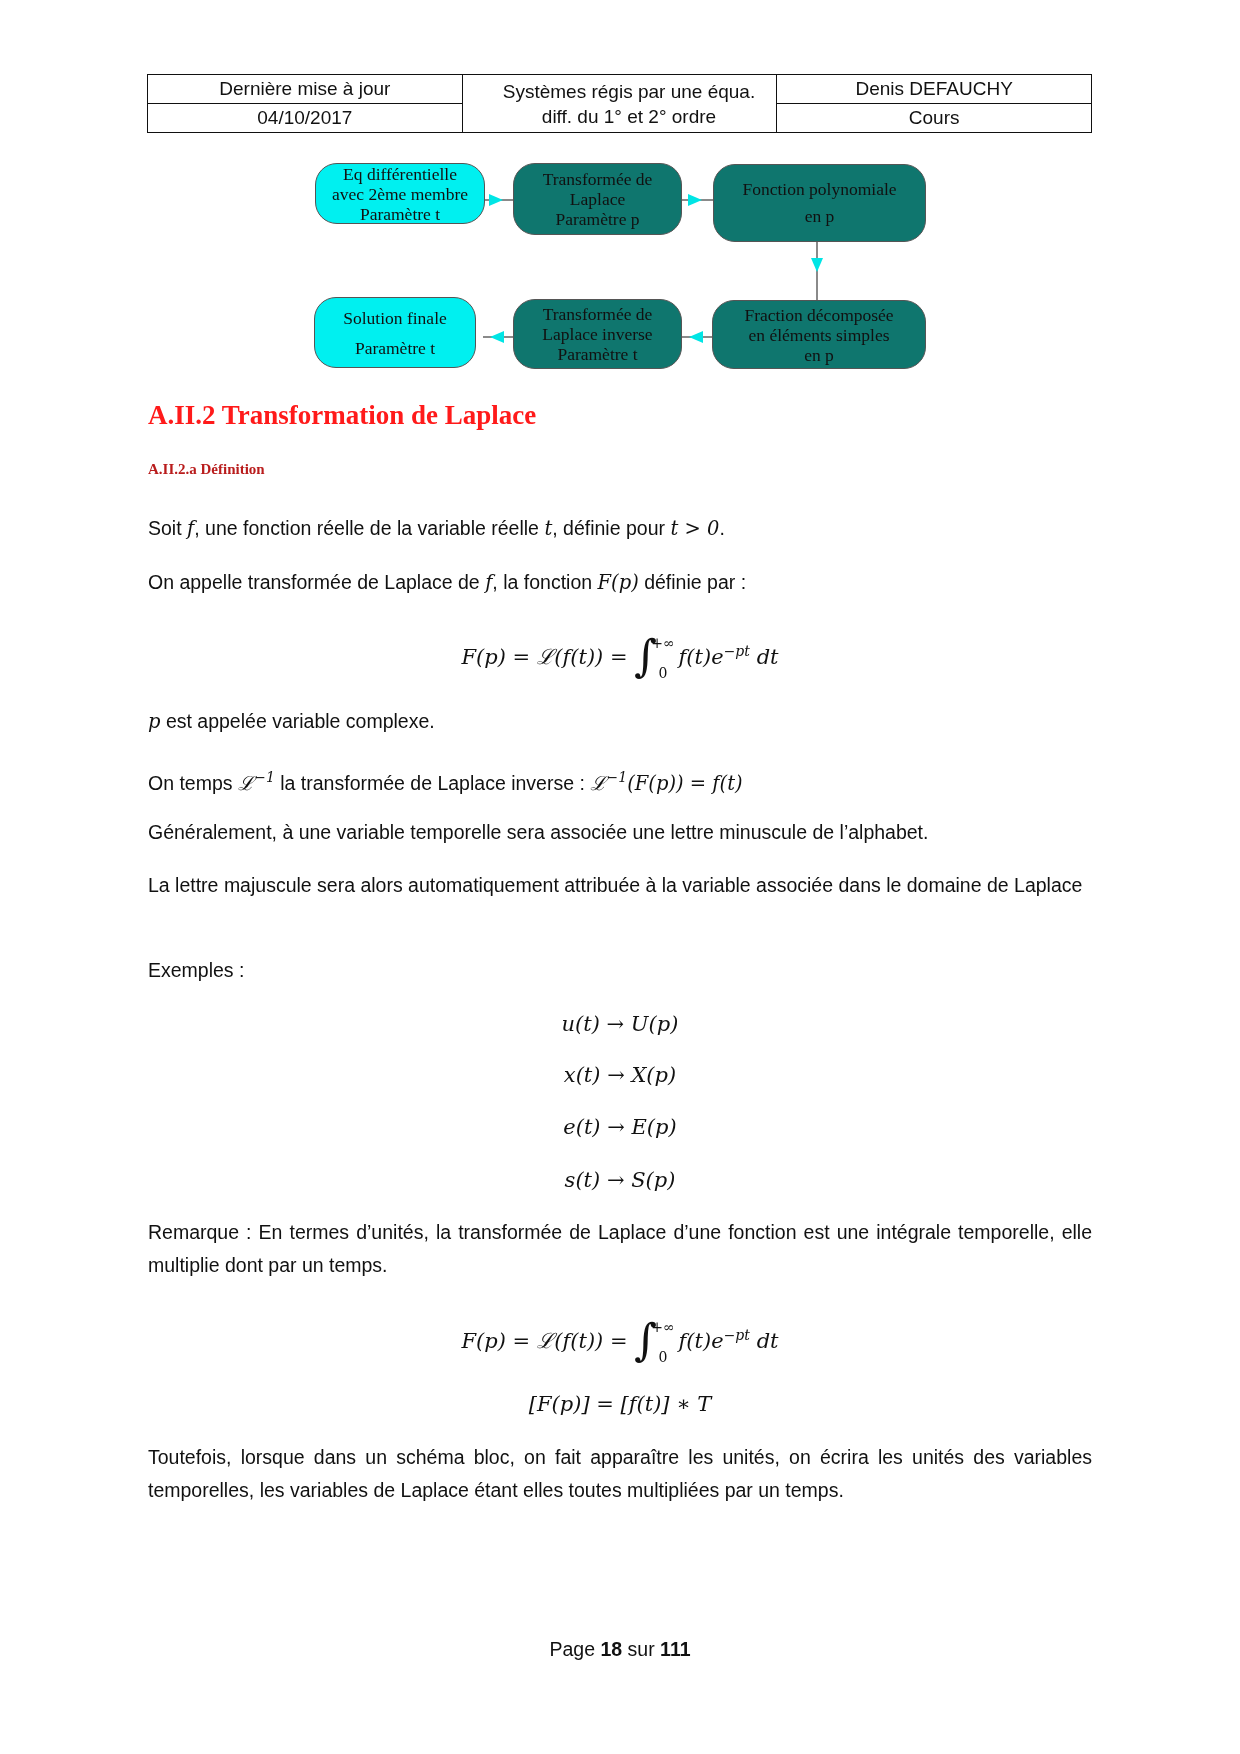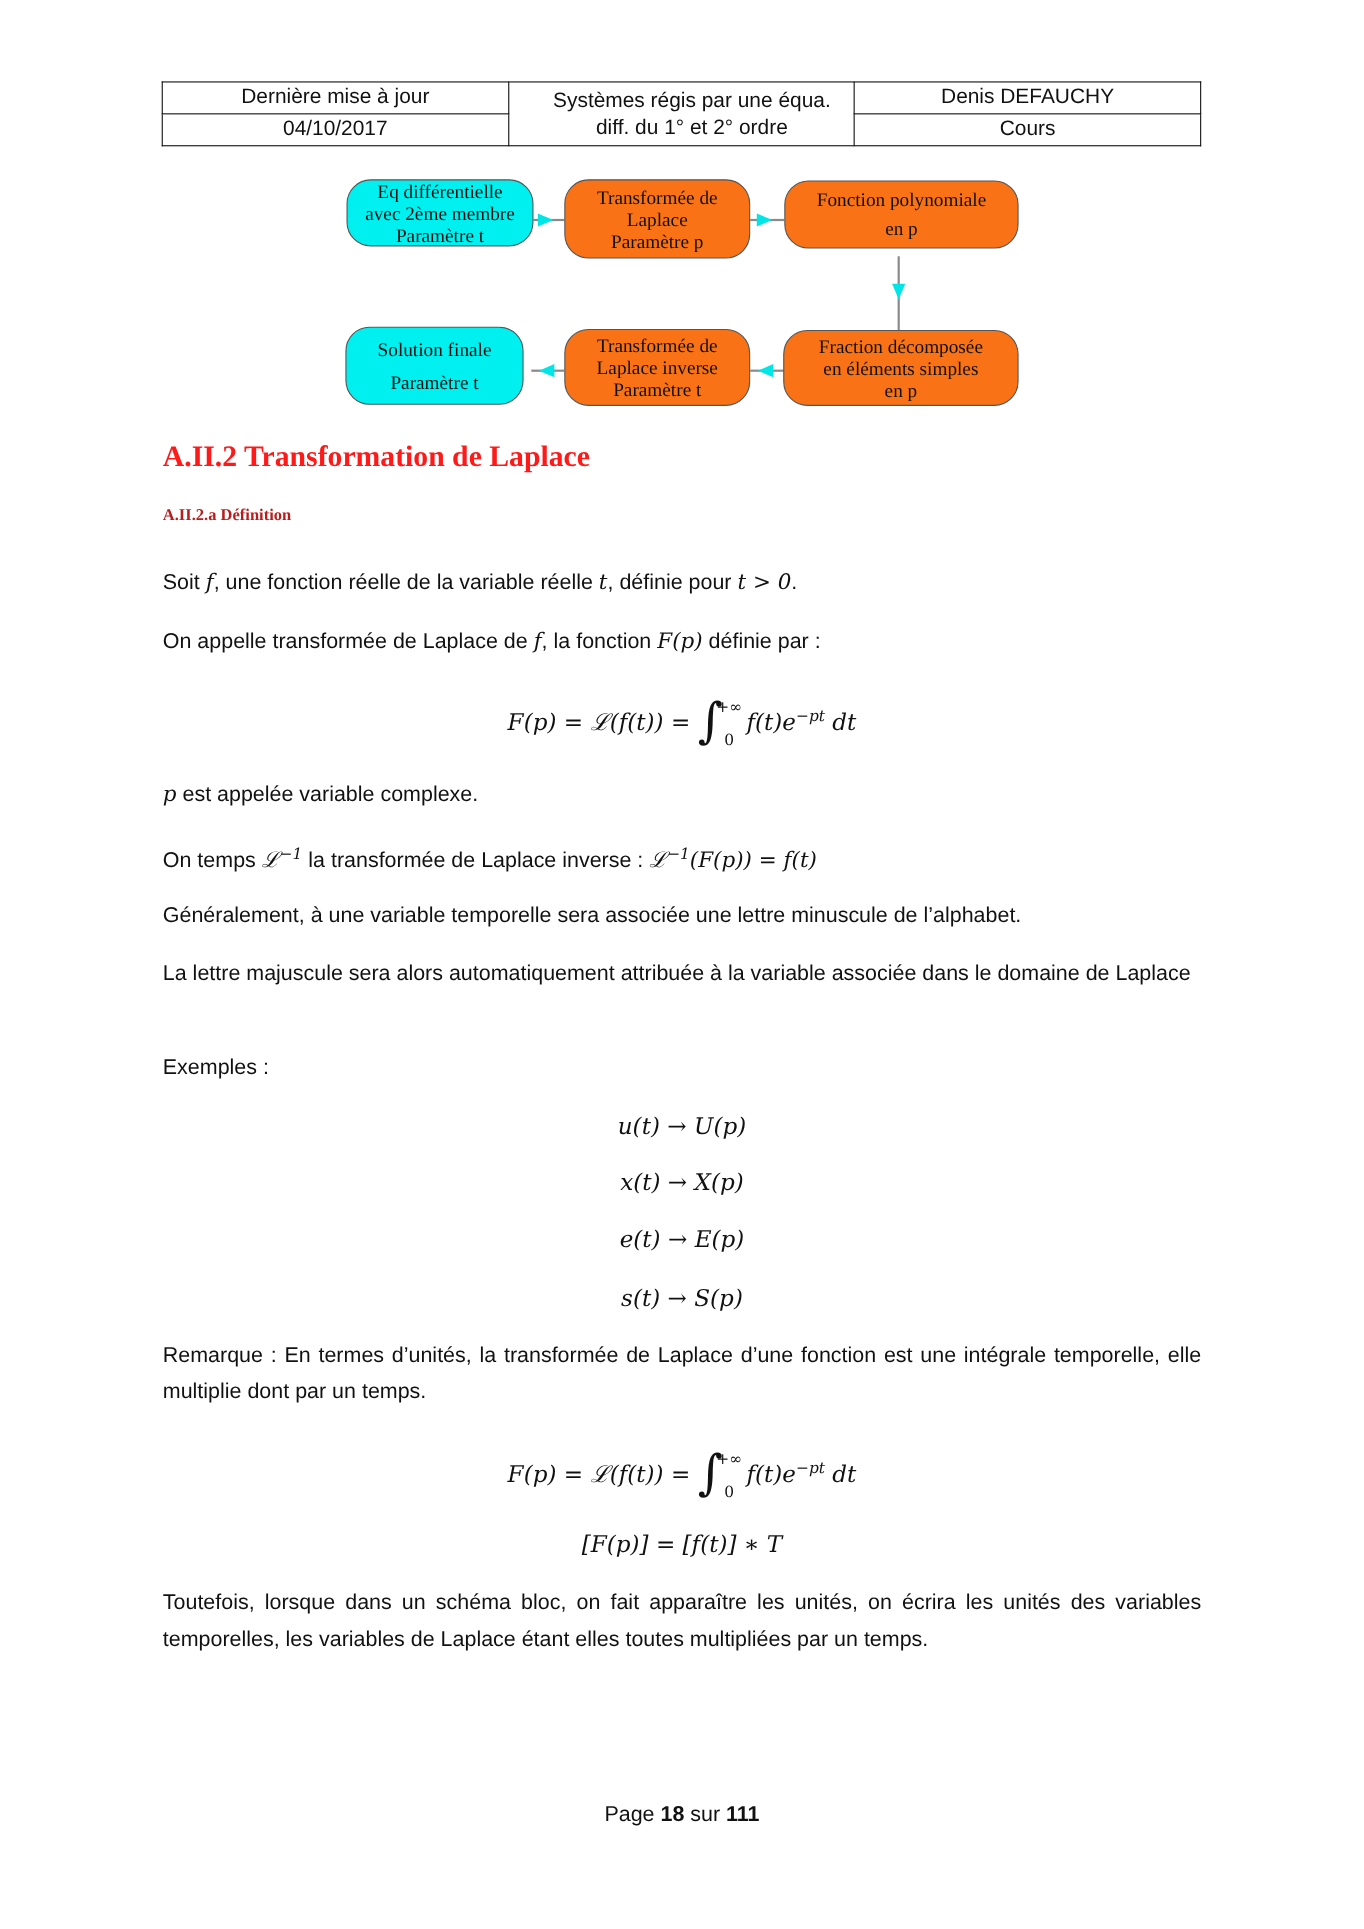--- a/index.html
+++ b/index.html
@@ -9,21 +9,21 @@
   .hdr { position: absolute; left: 147px; top: 74px; width: 945px; height: 59px;
          border-collapse: collapse; font-size: 19px; }
   .hdr td { border: 1.5px solid #111; text-align: center; padding: 0; height: 28px;
             font-family: "Liberation Sans", sans-serif; }
   
   .box { position: absolute; border: 1.2px solid #555; border-radius: 22px;
          font-family: "Liberation Serif", "DejaVu Serif", serif; font-size: 17.5px;
          line-height: 20px; text-align: center; display: flex; flex-direction: column;
          justify-content: center; align-items: center; box-sizing: border-box; }
   .cyan { background: #00f0f0; }
-  .yellow { background: #f97316; }
+  .yellow { background: #0f766e; }
   .conn { position: absolute; background: #8a8a8a; }
   .tri { position: absolute; width: 0; height: 0; }
   
   .p { position: absolute; left: 148px; width: 944px; font-size: 19.5px; line-height: 33px;
        font-family: "Liberation Sans", sans-serif; text-align: justify; }
   .h2 { position: absolute; left: 148px; font-family: "Liberation Serif", serif; font-weight: bold;
         color: #ff1a1a; font-size: 27px; }
   .h3 { position: absolute; left: 148px; font-family: "Liberation Serif", serif; font-weight: bold;
         color: #b91c1c; font-size: 15px; }
   .math { font-family: "DejaVu Serif", "Liberation Serif", serif; font-style: italic; }
@@ -73,21 +73,21 @@
   <div class="box cyan" style="left:315px; top:163px; width:170px; height:61px;">
     <span>Eq différentielle</span>
     <span>avec 2ème membre</span>
     <span>Paramètre t</span>
   </div>
   <div class="box yellow" style="left:513px; top:163px; width:169px; height:72px;">
     <span>Transformée de</span>
     <span>Laplace</span>
     <span>Paramètre p</span>
   </div>
-  <div class="box yellow" style="left:713px; top:164px; width:213px; height:62px; line-height:27px;">
+  <div class="box yellow" style="left:713px; top:164px; width:213px; height:78px; line-height:27px;">
     <span>Fonction polynomiale</span>
     <span>en p</span>
   </div>
   <div class="box yellow" style="left:712px; top:300px; width:214px; height:69px;">
     <span>Fraction décomposée</span>
     <span>en éléments simples</span>
     <span>en p</span>
   </div>
   <div class="box yellow" style="left:513px; top:299px; width:169px; height:70px;">
     <span>Transformée de</span>

